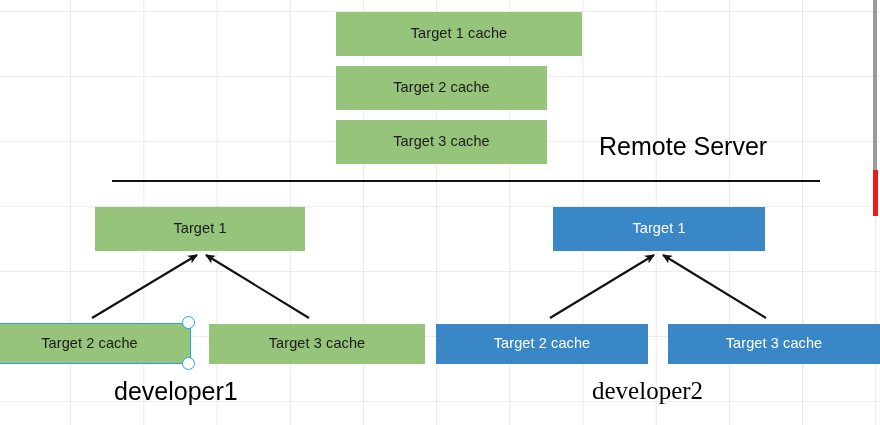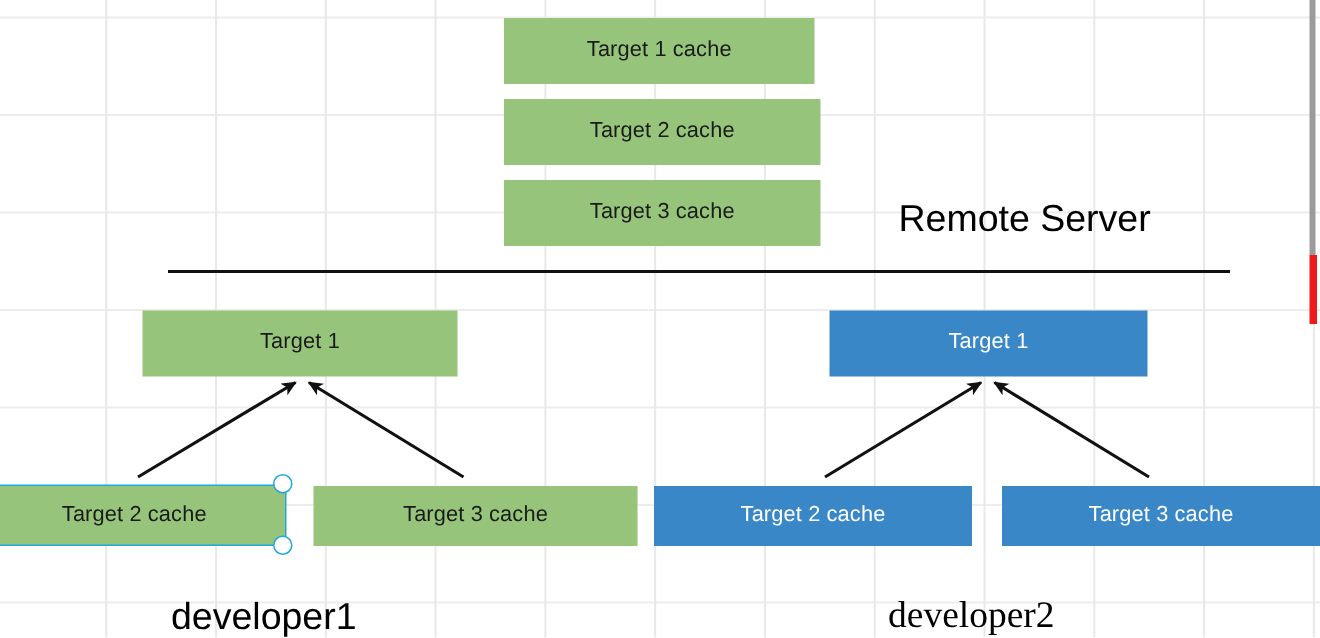--- a/index.html
+++ b/index.html
@@ -80,21 +80,20 @@
     white-space: nowrap;
   }
   #remote-server-label {
     font-size: 25px;
     left: 599px;
     top: 132px;
   }
   .dev-label {
     font-size: 25px;
     top: 377px;
-    margin-top: 20px;
   }
   #dev1-label { left: 114px; }
   #dev2-label { left: 592px; font-family: Liberation Serif, serif; }
 
   
   #server-divider {
     position: absolute;
     left: 112px;
     top: 180px;
     width: 708px;
@@ -140,21 +139,21 @@
     z-index: 62;
   }
 </style>
 </head>
 <body>
 
 <div id="canvas">
 
   <div id="grid"></div>
 
-  <div class="node green" style="left:336px; top:12px; width:207px; height:44px;">
+  <div class="node green" style="left:336px; top:12px; width:246px; height:44px;">
     <span>Target 1 cache</span>
   </div>
 
   <div class="node green" style="left:336px; top:66px; width:211px; height:44px;">
     <span>Target 2 cache</span>
   </div>
 
   <div class="node green" style="left:336px; top:120px; width:211px; height:44px;">
     <span>Target 3 cache</span>
   </div>

